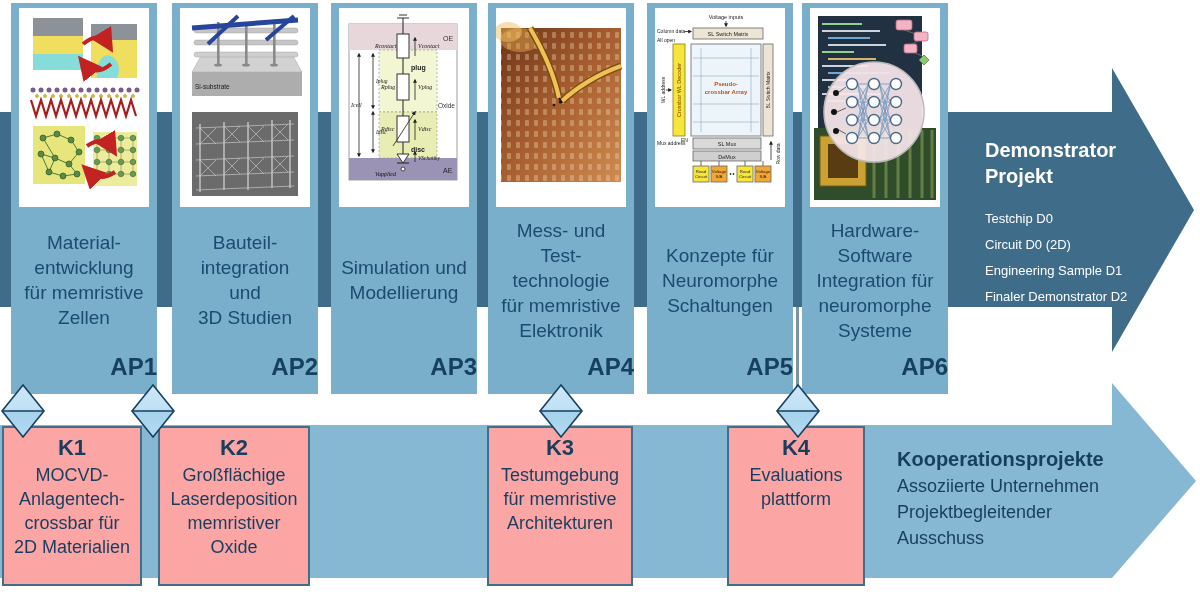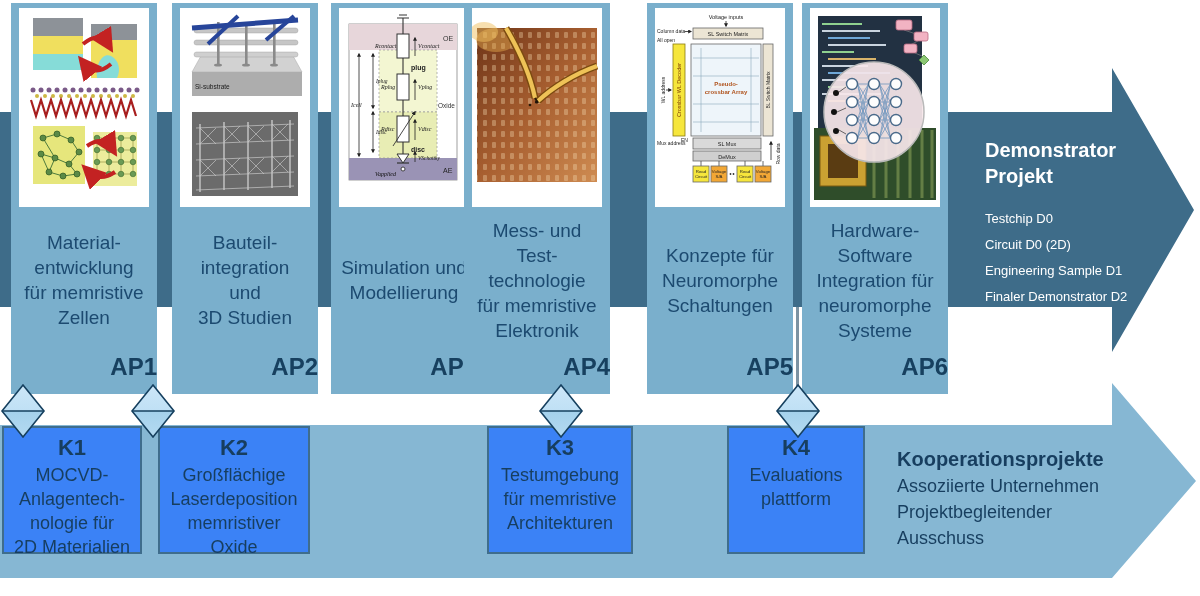--- a/index.html
+++ b/index.html
@@ -9,21 +9,21 @@
   .bg-svg{z-index:0;}
   .overlay-svg{z-index:6;pointer-events:none;}
   .connector{position:absolute;left:796px;top:307px;width:3px;height:81px;background:#7d93a2;z-index:1;}
   .card{position:absolute;top:3px;width:146px;height:391px;background:#7aafcc;z-index:2;
         display:flex;flex-direction:column;}
   .panel{margin:5px 8px 0 8px;height:199px;background:#ffffff;overflow:hidden;}
   .panel svg{width:100%;height:100%;display:block;}
   .card-title{flex:1;display:flex;align-items:center;justify-content:center;text-align:center;
               white-space:pre-line;color:#1c4a70;font-size:19px;line-height:25px;}
   .card-label{text-align:right;padding-bottom:13px;color:#17405f;font-size:24px;font-weight:bold;}
-  .kbox{position:absolute;top:426px;height:128px;background:#3b82f6;border:2px solid #3f6d8c;
+  .kbox{position:absolute;top:426px;height:160px;background:#fca5a5;border:2px solid #3f6d8c;
         box-sizing:border-box;color:#173e5f;text-align:center;z-index:2;}
   .k-label{font-size:22px;font-weight:bold;margin-top:7px;}
   .k-text{font-size:18px;line-height:24px;white-space:pre-line;margin-top:2px;}
   .demo-block{position:absolute;left:985px;top:137px;width:215px;color:#ffffff;z-index:3;}
   .demo-title{font-size:20px;font-weight:bold;line-height:26px;white-space:pre-line;margin-bottom:17px;}
   .demo-item{font-size:13px;line-height:26px;}
   .koop-block{position:absolute;left:897px;top:446px;width:300px;color:#173e5f;z-index:3;}
   .koop-title{font-size:20px;font-weight:bold;line-height:27px;}
   .koop-item{font-size:18px;line-height:26px;white-space:pre-line;}
   .figtext{font-family:"Liberation Sans",sans-serif;}
@@ -266,21 +266,21 @@
         <text class="figmath" x="12" y="99" font-size="6" fill="#222">Icell</text>
         <text class="figmath" x="37" y="75" font-size="5.5" fill="#222">Iplug</text>
         <text class="figmath" x="37" y="126" font-size="5.5" fill="#222">Idisc</text>
       </svg>
     </div>
     <div class="card-title">Simulation und
 Modellierung</div>
     <div class="card-label">AP3</div>
   </div>
 
-  <div class="card" style="left:464px">
+  <div class="card" style="left:488px">
     <div class="panel">
       <svg viewBox="0 0 130 199" preserveAspectRatio="none">
         <defs>
           <linearGradient id="ap4-cu" x1="0" y1="0" x2="1" y2="1">
             <stop offset="0" stop-color="#6e3418"></stop>
               <stop offset="0.5" stop-color="#a85f30"></stop>
               <stop offset="1" stop-color="#cf8c52"></stop>
           </linearGradient>
           <pattern id="ap4-pads" width="9" height="11" patternUnits="userSpaceOnUse">
             <rect x="2" y="2" width="4" height="6" rx="1" fill="#f0d2a8" opacity="0.38"></rect>
@@ -479,21 +479,21 @@
 Integration für
 neuromorphe
 Systeme</div>
     <div class="card-label">AP6</div>
   </div>
 
   <div class="kbox" style="left:2px;width:140px">
     <div class="k-label">K1</div>
     <div class="k-text">MOCVD-
 Anlagentech-
-nologie für
+crossbar für
 2D Materialien</div>
   </div>
   <div class="kbox" style="left:158px;width:152px">
     <div class="k-label">K2</div>
     <div class="k-text">Großflächige
 Laserdeposition
 memristiver
 Oxide</div>
   </div>
   <div class="kbox" style="left:487px;width:146px">

